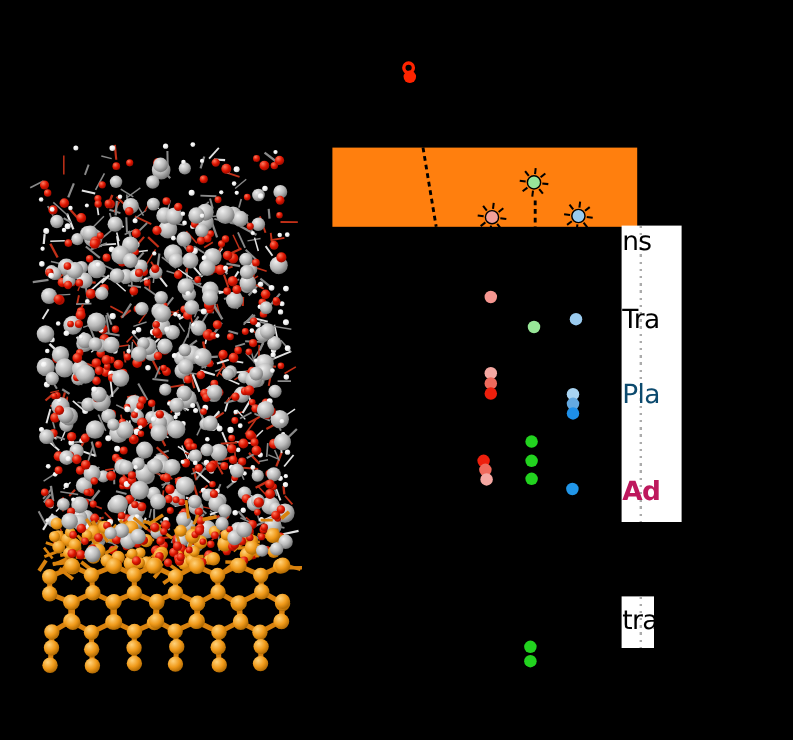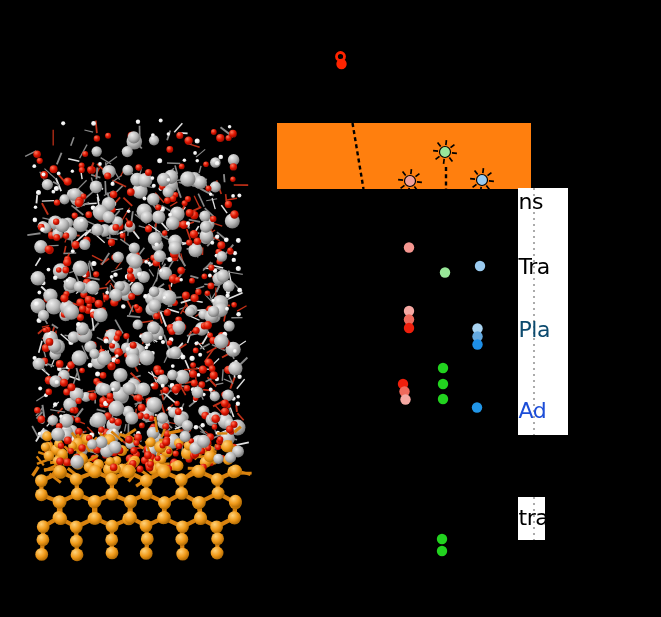--- a/index.html
+++ b/index.html
@@ -1576,20 +1576,20 @@
           <circle cx="477" cy="407.5" r="5.2" fill="#2196E8"></circle>
         </g>
       </g>
     </svg>
   <div id="right-label-panel">
       <div class="label-box" style="left: 517.5px; top: 188px; width: 50px; height: 247px;">
         <div class="dash-col" style="left: 15.5px; top: 0px; height: 247px;"></div>
         <div class="frag" style="top: 3px; color: rgb(0, 0, 0);">ns</div>
         <div class="frag" style="top: 68px; color: rgb(0, 0, 0);">Tra</div>
         <div class="frag" style="top: 131px; color: #0c4a6e;">Pla</div>
-        <div class="frag" style="top: 212px; color: #1d4ed8;">Ad</div>
+        <div class="frag" style="top: 212px; color: #be185d; font-weight: bold;">Ad</div>
       </div>
       <div class="label-box" style="left: 517.5px; top: 497px; width: 27px; height: 43px;">
         <div class="dash-col" style="left: 15.5px; top: 0px; height: 43px;"></div>
         <div class="frag" style="top: 10px; color: rgb(0, 0, 0);">tra</div>
       </div>
     </div>
 </div>
 
 </body></html>

